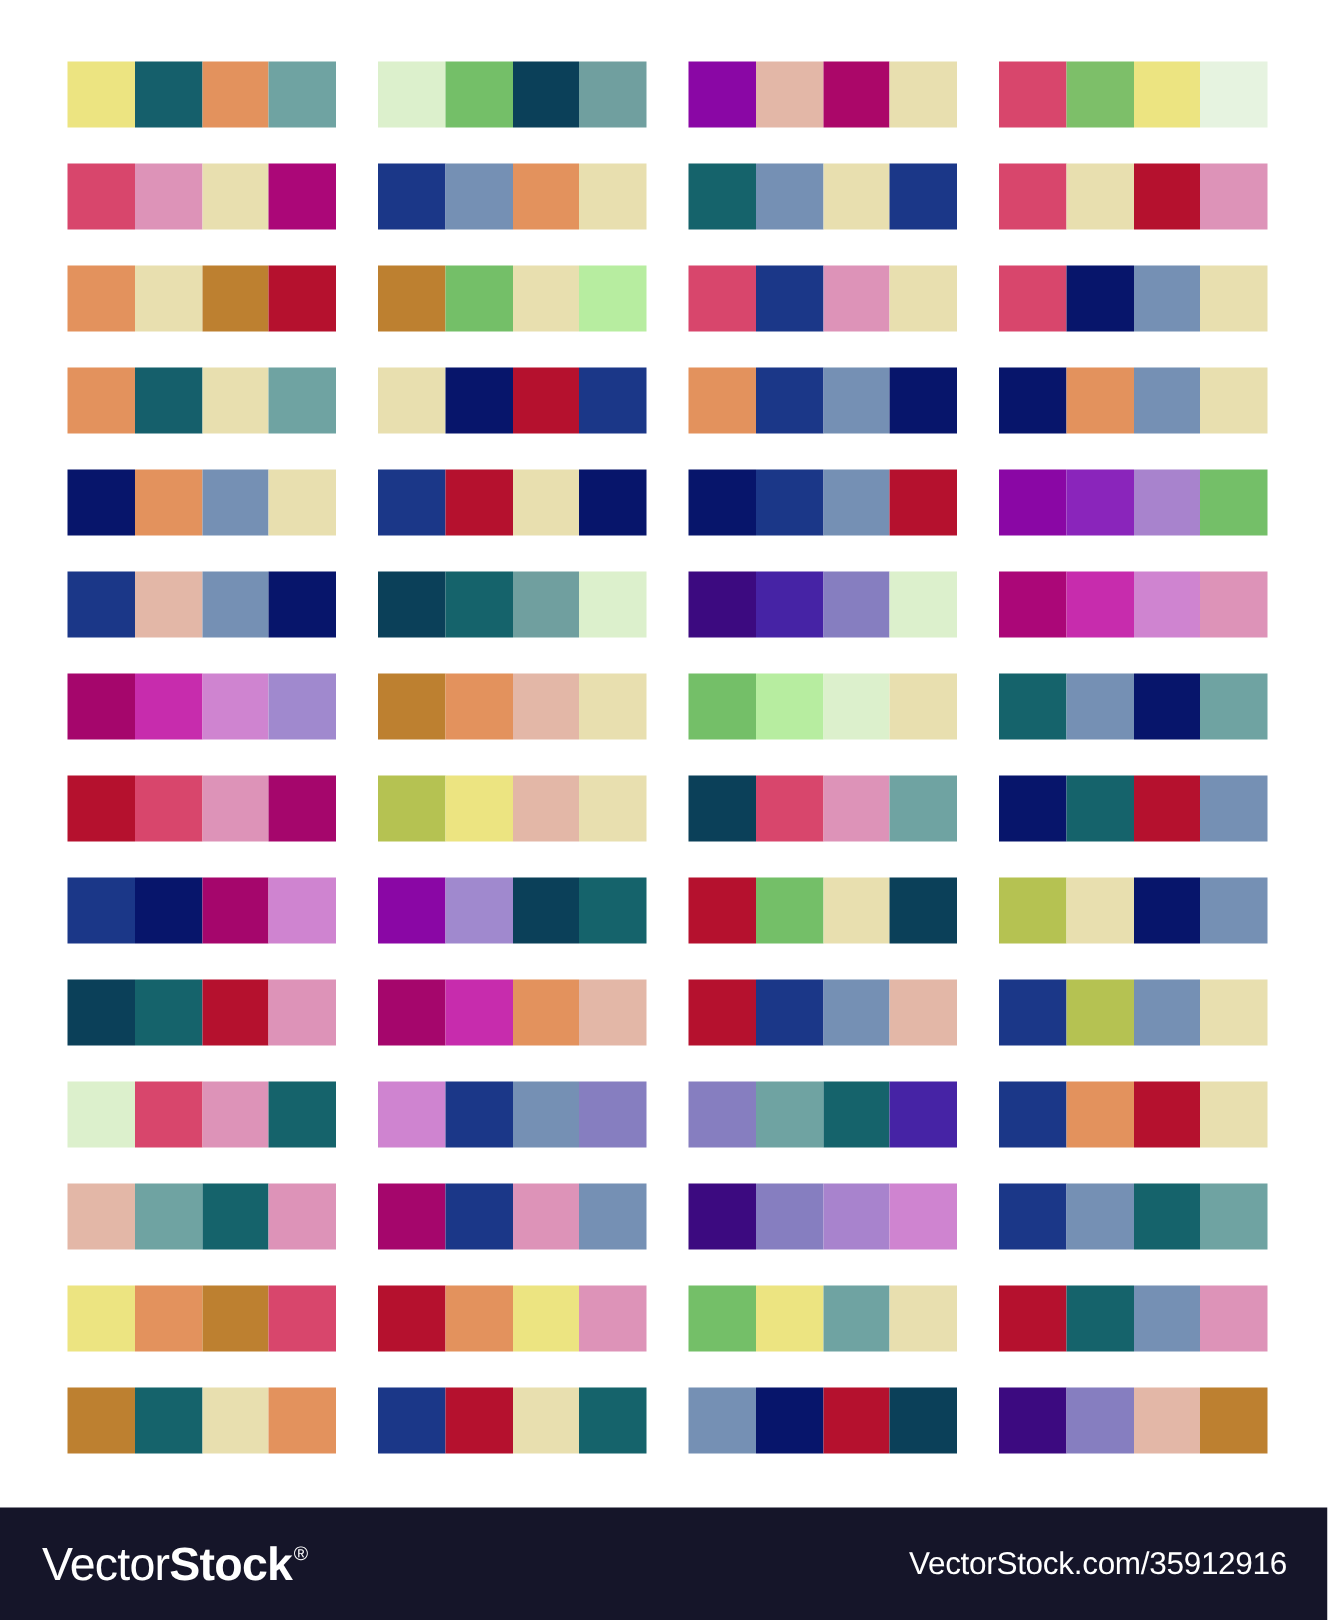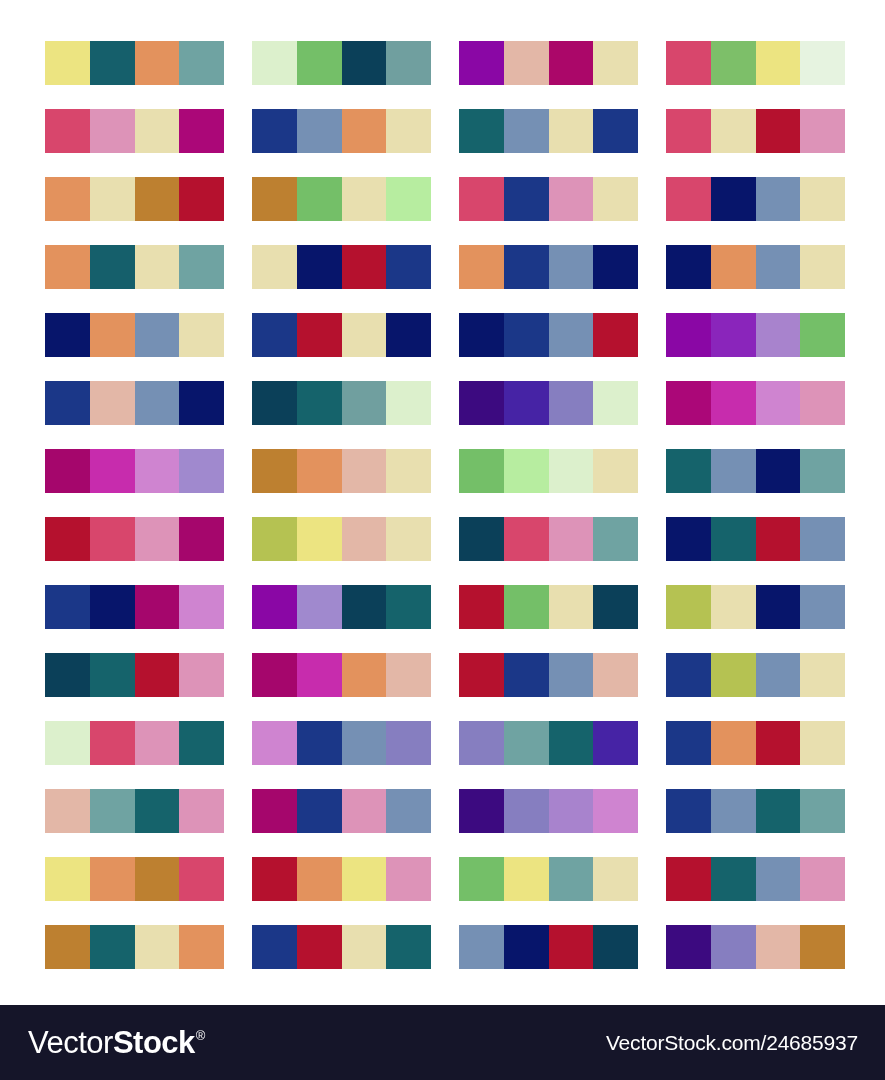--- a/index.html
+++ b/index.html
@@ -436,14 +436,14 @@
       </div>
     </div>
 </div>
 
 <div id="footer-bar" style="background: rgb(21, 21, 41); top: 1005px; height: 75px; color: rgb(255, 255, 255);">
   <div id="brand-logo">
     <span class="brand-light">Vector</span>
       <span class="brand-bold">Stock</span>
       <span class="brand-reg">®</span>
   </div>
-  <div id="footer-url">VectorStock.com/24685937</div>
+  <div id="footer-url">VectorStock.com/35912916</div>
 </div>
 
 </body></html>

